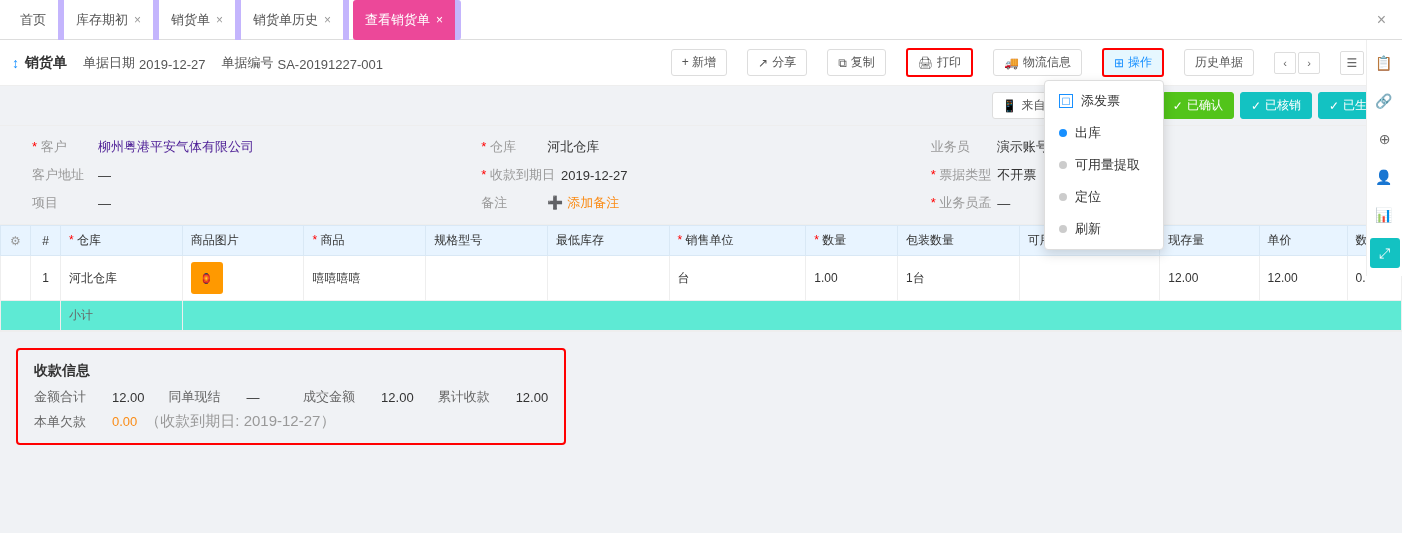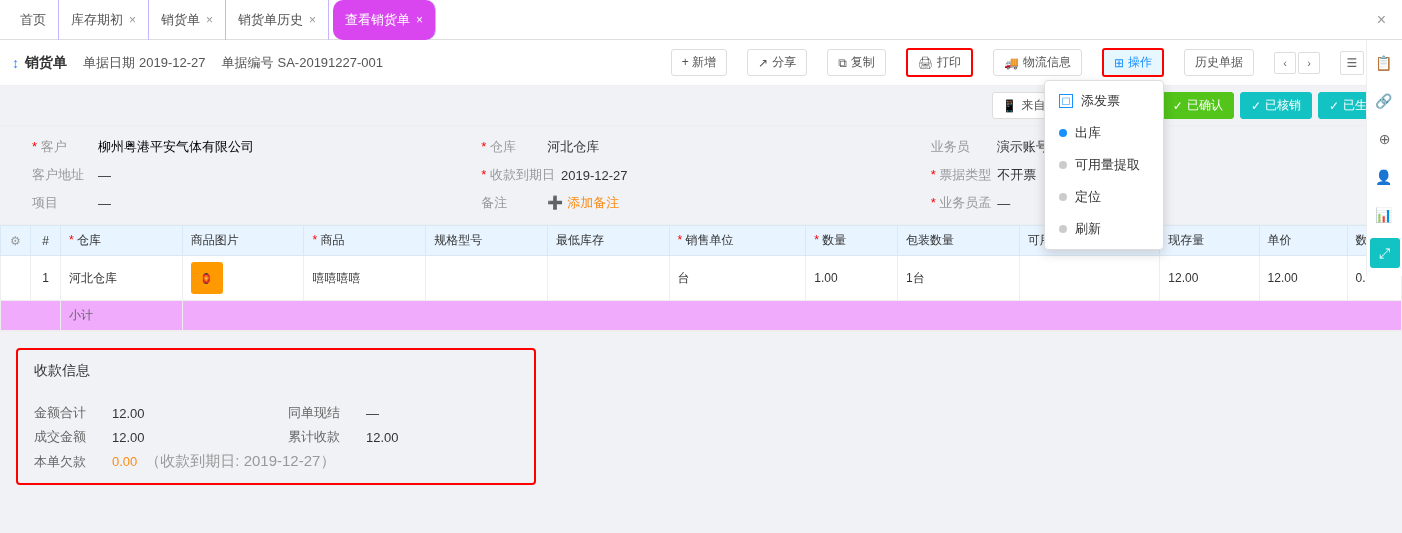--- a/index.html
+++ b/index.html
@@ -6,45 +6,45 @@
     body { font-family: 'Microsoft YaHei', Arial, sans-serif; font-size: 13px; background: #f0f2f5; color: #333; }
 
     
     .tab-bar {
       display: flex; align-items: center; background: #fff;
       border-bottom: 1px solid #ddd; padding: 0 8px; height: 40px;
       position: relative;
     }
     .tab-item {
       display: flex; align-items: center; padding: 0 12px; height: 40px;
-      cursor: pointer; font-size: 13px; color: #555; border-right: 1px solid #c4b5fd;
+      cursor: pointer; font-size: 13px; color: #555; border-right: 6px solid #c4b5fd;
       white-space: nowrap;
     }
     .tab-item .tab-close {
       margin-left: 6px; color: #999; font-size: 12px; cursor: pointer;
     }
     .tab-item.highlight {
-      background: #d946ef; color: #fff; border-radius: 10px; margin: 0 4px;
+      background: #ec4899; color: #fff; border-radius: 3px; margin: 0 4px;
     }
     .tab-item.highlight .tab-close { color: #fff; }
     .tab-bar-close {
       margin-left: auto; cursor: pointer; font-size: 16px; color: #999; padding: 0 8px;
     }
 
     
     .doc-header {
       display: flex; align-items: center; padding: 8px 12px;
       border-bottom: 1px solid #eee; background: #fff;
     }
     .doc-title {
       display: flex; align-items: center; font-size: 14px; font-weight: bold; color: #333;
     }
     .doc-title-icon { margin-right: 6px; color: #1890ff; font-size: 14px; }
     .doc-meta { display: flex; align-items: center; margin-left: 16px; gap: 16px; font-size: 13px; color: #555; }
-    .doc-meta-item { display: flex; align-items: center; gap: 4px; }
+    .doc-meta-item { display: flex; align-items: flex-end; gap: 4px; }
     .doc-actions {
       margin-left: auto; display: flex; align-items: center; gap: 20px;
     }
     .btn {
       display: inline-flex; align-items: center; gap: 4px;
       padding: 4px 10px; border-radius: 3px; cursor: pointer;
       font-size: 12px; border: 1px solid #ddd; background: #fff; color: #555;
       white-space: nowrap;
     }
     .btn-success { background: #52c41a; color: #fff; border-color: #52c41a; }
@@ -60,51 +60,51 @@
 
     
     .form-area {
       padding: 12px 32px; border-bottom: 1px solid #eee;
       display: grid; grid-template-columns: 1fr 1fr 1fr; gap: 10px;
     }
     .form-row { display: flex; align-items: center; gap: 6px; }
     .form-label { color: #999; white-space: nowrap; min-width: 60px; }
     .form-label.required::before { content: '* '; color: red; }
     .form-value { color: #333; }
-    .form-link { color: #000000; cursor: pointer; }
+    .form-link { color: #4c1d95; cursor: pointer; }
     .form-add { color: #fa8c16; cursor: pointer; }
 
     
     .table-wrap { overflow-x: auto; border-bottom: 1px solid #eee; }
     table { width: 100%; border-collapse: collapse; font-size: 12px; }
     thead tr { background: #e8f4ff; }
     thead th {
       padding: 6px 8px; border: 1px solid #d9e8f5; text-align: left;
       font-weight: normal; color: #333; white-space: nowrap;
     }
     thead th .required { color: red; }
     tbody tr { background: #fff; }
     tbody td { padding: 6px 8px; border: 1px solid #eee; color: #333; }
-    .subtotal-row { background: #f0abfc; }
+    .subtotal-row { background: #5eead4; }
     .subtotal-row td { font-weight: normal; color: #666; }
     .gear-col { width: 30px; text-align: center; color: #999; }
     .num-col { width: 30px; text-align: center; }
     .img-placeholder {
       width: 32px; height: 32px; background: #ff9900; border-radius: 3px;
       display: inline-flex; align-items: center; justify-content: center;
       color: #fff; font-size: 10px;
     }
 
     
     .summary-section {
       padding: 12px 16px; border: 2px solid red; margin: 8px; border-radius: 4px;
       display: inline-block; min-width: 520px;
     }
-    .summary-title { font-weight: normal; margin-bottom: 24px; font-size: 14px; }
-    .summary-grid { display: grid; grid-template-columns: 1fr 1fr; gap: 6px 24px; }
+    .summary-title { font-weight: bold; margin-bottom: 8px; font-size: 14px; }
+    .summary-grid { display: grid; grid-template-columns: 1fr 1fr 1fr 1fr; gap: 6px 24px; }
     .summary-row { display: flex; align-items: center; gap: 8px; font-size: 13px; }
     .summary-label { color: #666; min-width: 70px; }
     .summary-value { color: #333; }
     .summary-value.orange { color: #fa8c16; }
     .summary-note { color: #999; font-size: 15px; }
 
     
     .right-sidebar {
       position: fixed; right: 0; top: 40px; width: 36px;
       background: #fff; border-left: 1px solid #eee;

